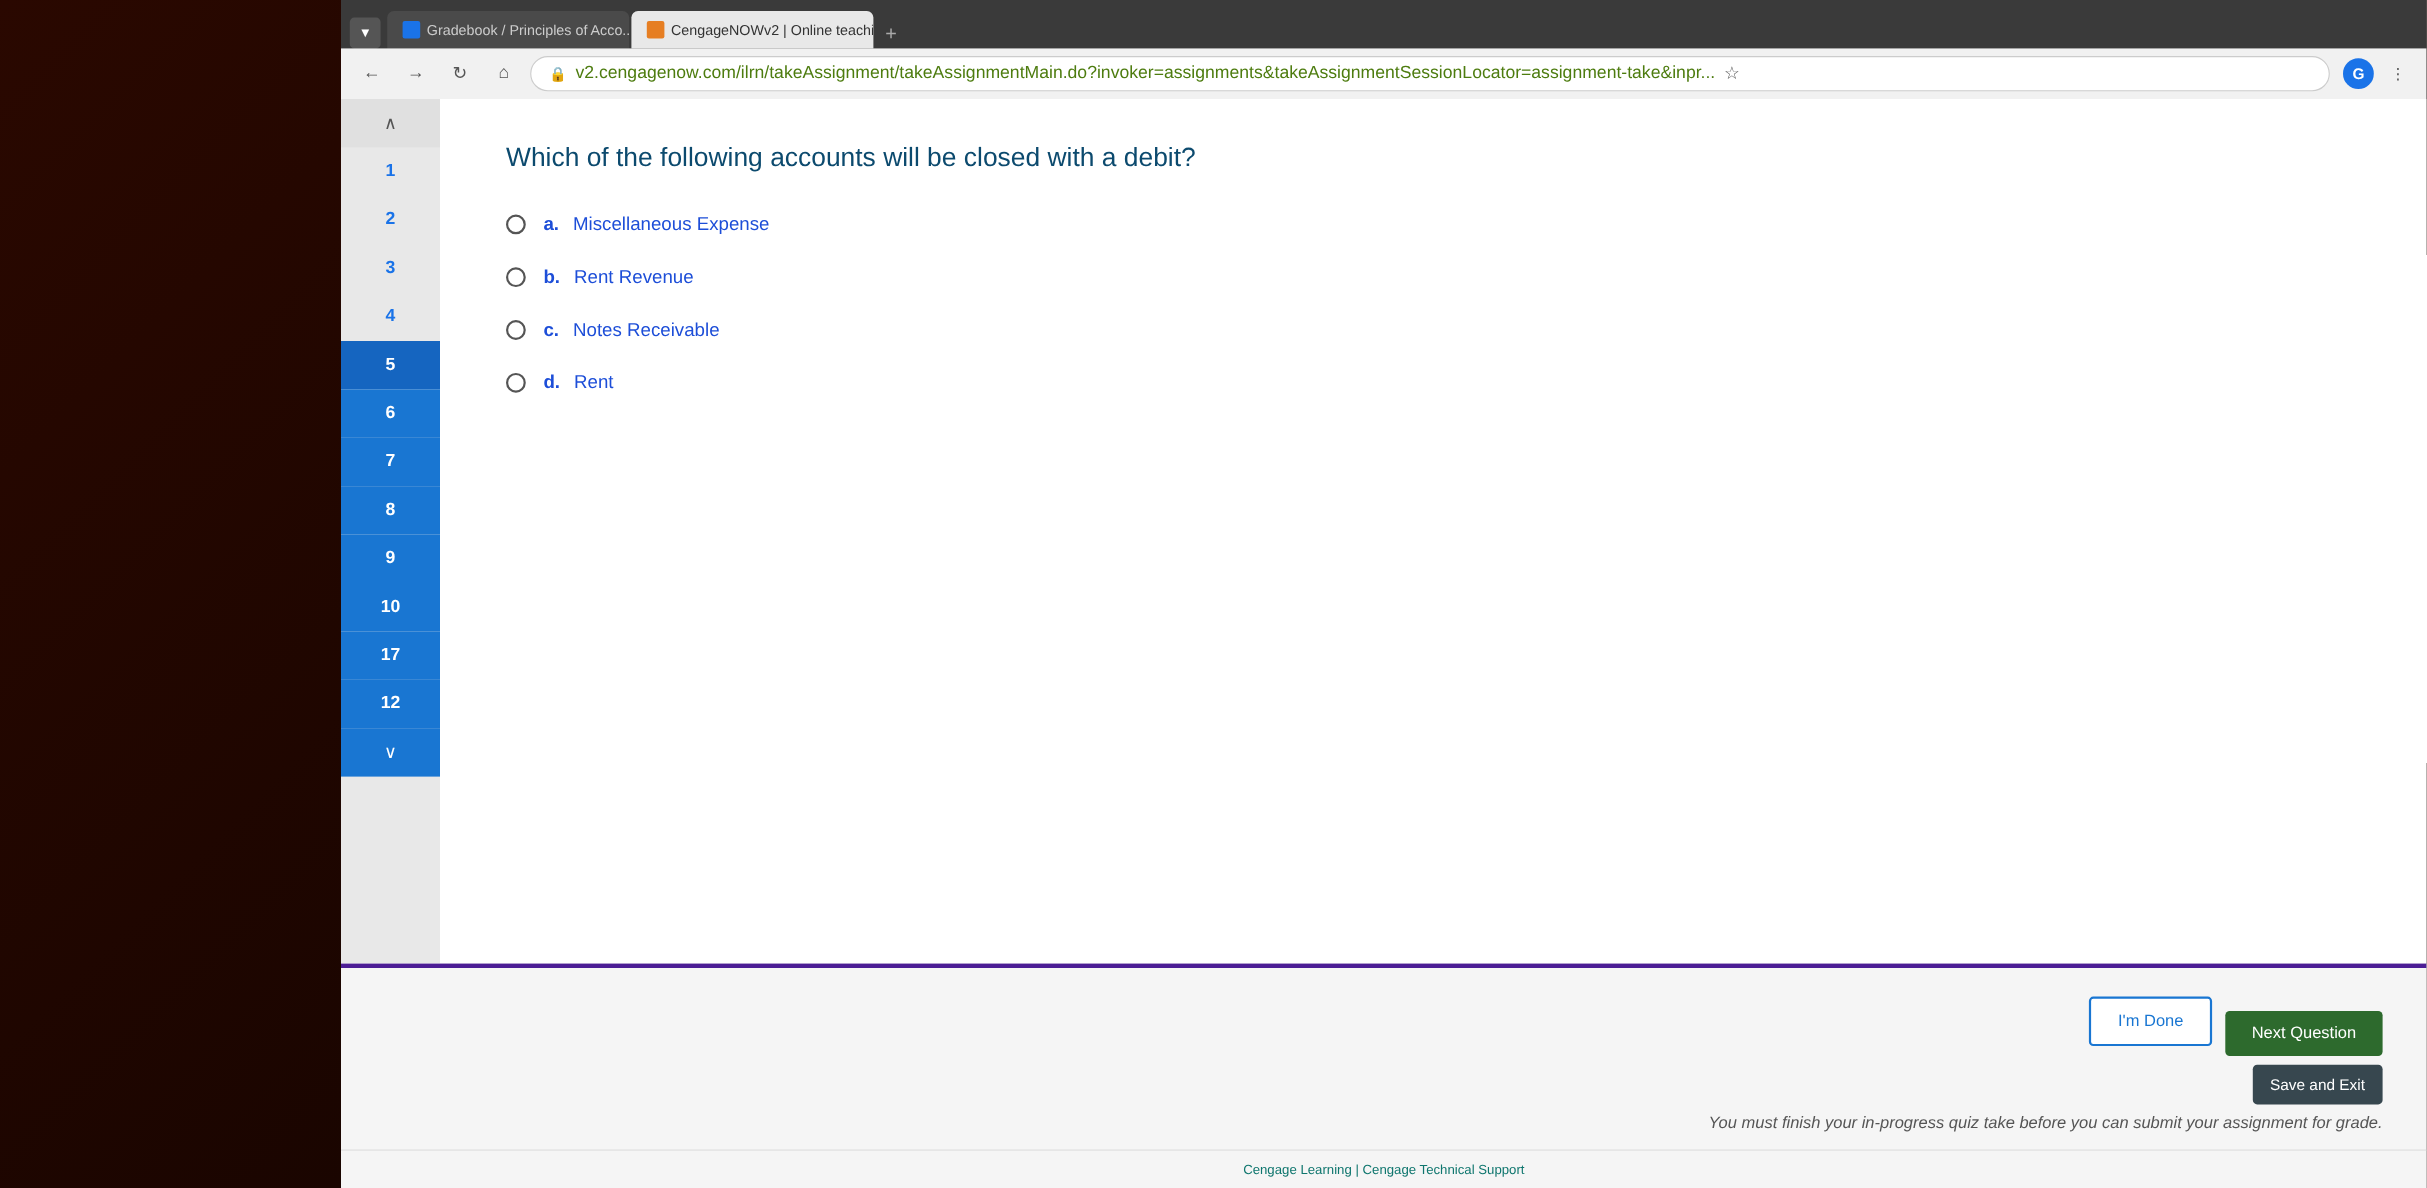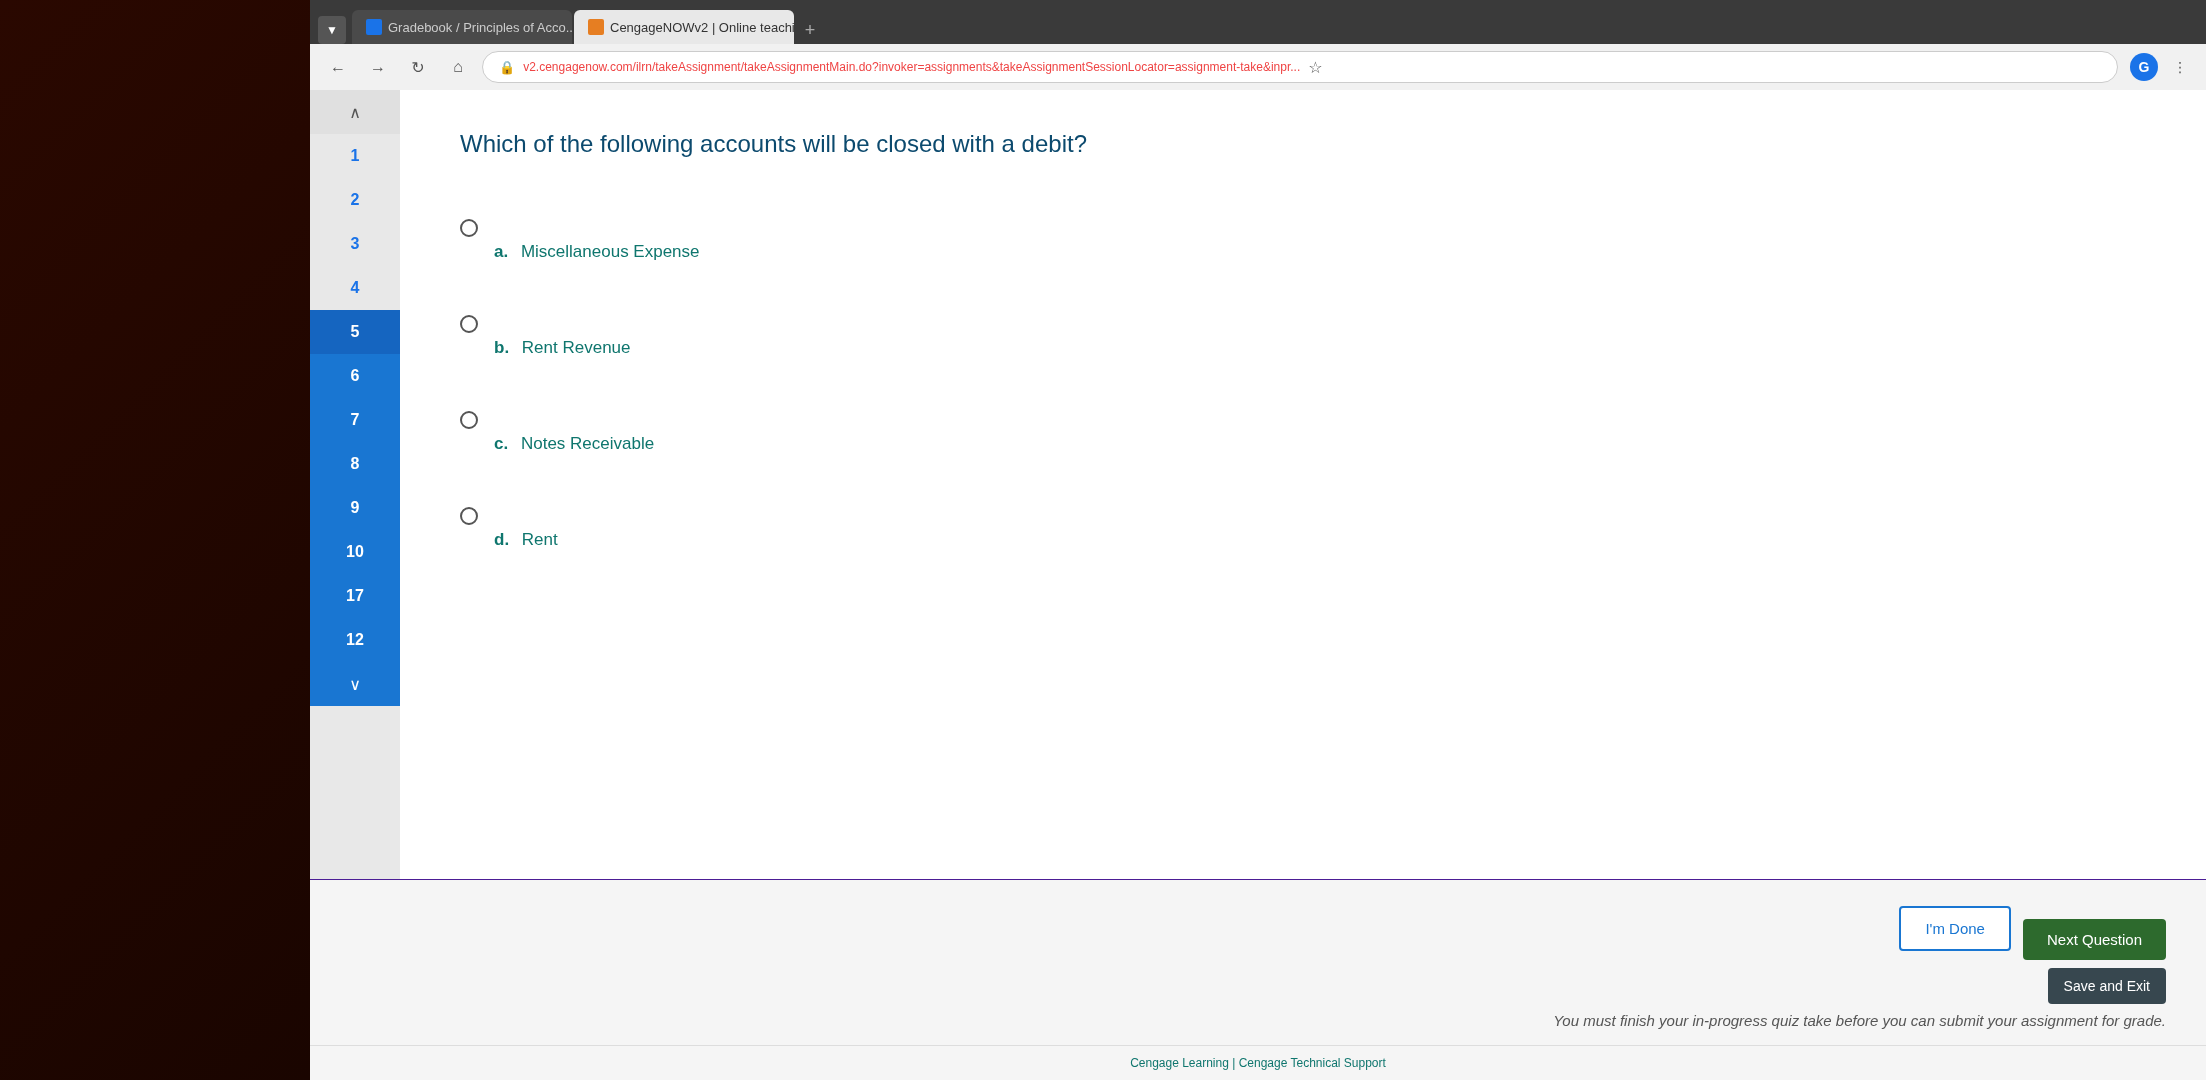--- a/index.html
+++ b/index.html
@@ -119,22 +119,22 @@
     .address-bar-icon {
       margin-right: 8px;
       color: #1a73e8;
       font-size: 13px;
     }
 
     .address-text {
       white-space: nowrap;
       overflow: hidden;
       text-overflow: ellipsis;
-      font-size: 12px;
-      color: #ef4444;
+      font-size: 16px;
+      color: #4d7c0f;
     }
 
     .star-icon {
       color: #555;
       font-size: 16px;
       margin-left: 8px;
     }
 
     .profile-icon {
       width: 28px;
@@ -257,33 +257,32 @@
       border-radius: 50%;
       border: 2px solid #555;
       margin-right: 16px;
       flex-shrink: 0;
       background: white;
       cursor: pointer;
     }
 
     .option-label {
       font-size: 17px;
-      color: #0f766e;
-      margin-top: 48px;
+      color: #1d4ed8;
     }
 
     .option-letter {
       font-weight: 600;
       margin-right: 8px;
     }
 
     
     .bottom-bar {
       background: #f5f5f5;
-      border-top: 1px solid #4c1d95;
+      border-top: 4px solid #4c1d95;
       padding: 16px 40px;
       display: flex;
       flex-direction: column;
       align-items: flex-end;
       gap: 8px;
     }
 
     .action-buttons {
       display: flex;
       gap: 12px;

